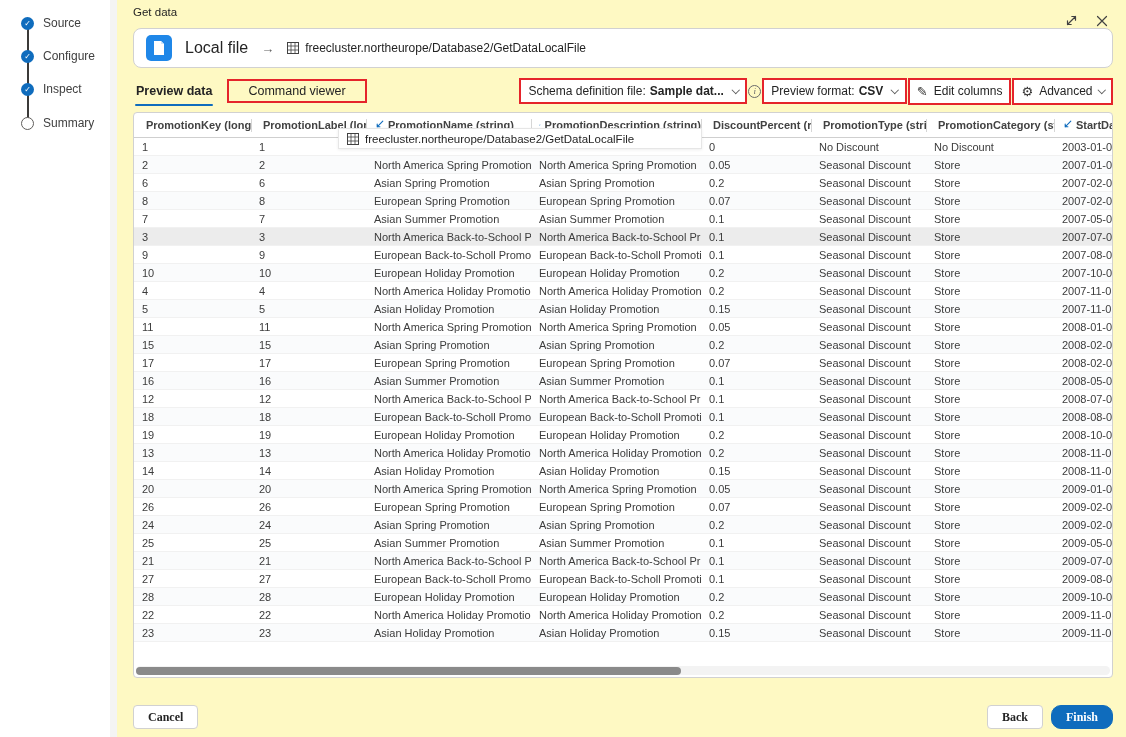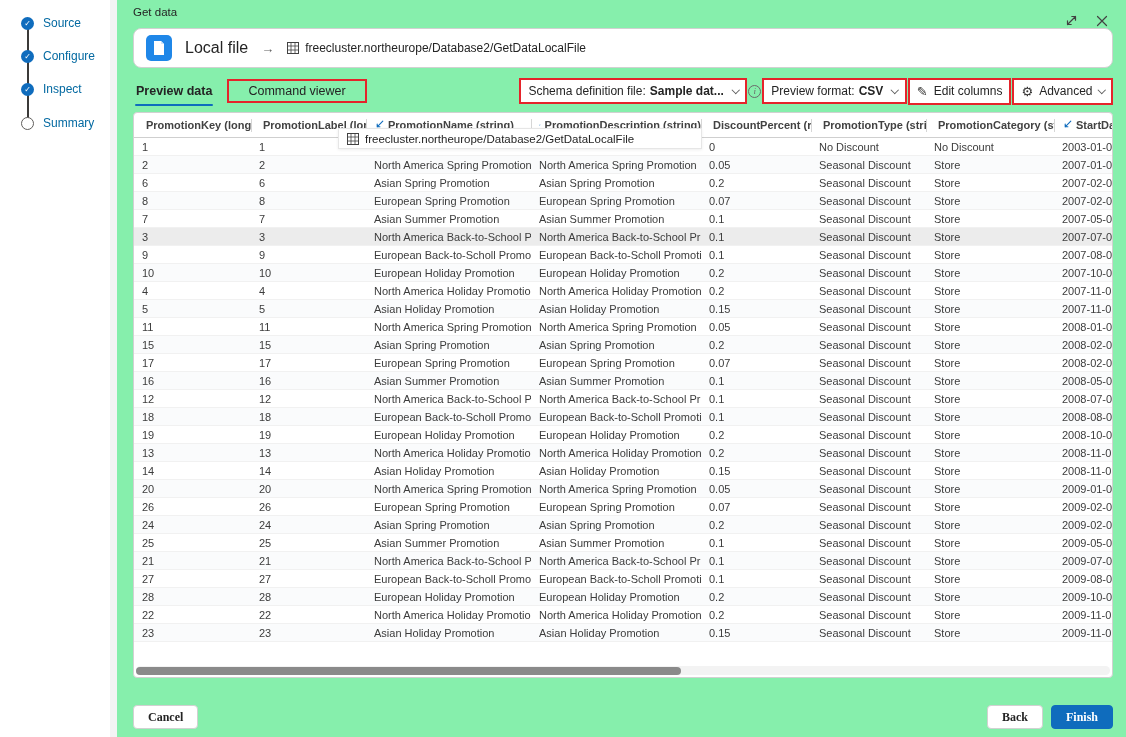--- a/index.html
+++ b/index.html
@@ -12,23 +12,23 @@
   .sidebar { position:absolute; left:0; top:0; width:110px; height:737px; background:#fff; }
   .stepper { position:relative; padding-top:16px; }
   .step-line { position:absolute; left:27px; top:28px; width:1.5px; height:96px; background:#3b3a39; }
   .step { position:absolute; left:21px; display:flex; align-items:center; gap:9px; }
   .step:nth-child(2){ top:16px; } .step:nth-child(3){ top:49px; }
   .step:nth-child(4){ top:82px; } .step:nth-child(5){ top:116px; }
   .step-circle { width:13px; height:13px; border-radius:50%; flex:0 0 auto;
     display:flex; align-items:center; justify-content:center; font-size:8px; z-index:2; }
   .step.done .step-circle { background:#0f6cbd; color:#fff; }
   .step.todo .step-circle { background:#fff; border:1.5px solid #605e5c; }
-  .step-label { font-size:12px; color:#0369a1; white-space:nowrap; }
+  .step-label { font-size:12px; color:#404040; white-space:nowrap; }
   
-  .panel { position:absolute; left:117px; top:0; width:1009px; height:737px; background:#86efac; padding:6px 13px 0 16px; }
+  .panel { position:absolute; left:117px; top:0; width:1009px; height:737px; background:#fef9c3; padding:6px 13px 0 16px; }
   .eyebrow { font-size:11.5px; color:#242424; }
   .page-title { font-size:15px; font-weight:bold; margin-top:4px; }
   .win-controls { position:absolute; top:12px; right:16px; display:flex; gap:14px; align-items:center; }
   .win-btn { background:none; border:none; cursor:pointer; padding:2px; line-height:0; }
   
   .source-card { margin-top:10px; height:40px; border:1px solid #d1d1d1; border-radius:8px;
     display:flex; align-items:center; gap:13px; padding:0 12px; background:#fff; }
   .file-badge { width:26px; height:26px; border-radius:5px; background:#1f87e8;
     display:flex; align-items:center; justify-content:center; }
   .crumb-label { font-size:16px; }
@@ -66,21 +66,21 @@
   .c4{width:110px}.c5{width:115px}.c6{width:128px}.c7{width:200px}
   .dest-tip { position:absolute; left:204px; top:15px; width:364px; height:21px; background:#fff;
     border:1px solid #e6e6e6; box-shadow:0 1px 3px rgba(0,0,0,.07); display:flex; align-items:center;
     gap:6px; padding:0 8px; font-size:11.5px; z-index:4; }
   .hscroll { position:absolute; left:2px; right:2px; bottom:2px; height:9px; background:#f3f3f3; border-radius:5px; }
   .hscroll-thumb { position:absolute; left:0; top:0.5px; width:56%; height:8px; background:#8a8a8a; border-radius:5px; cursor:pointer; }
   
   .footer { position:absolute; left:16px; right:13px; bottom:8px; display:flex; align-items:center; }
   .btn { height:24px; padding:0 14px; font-size:12px; font-weight:bold; border-radius:4px;
     border:1px solid #d1d1d1; background:#fff; color:#242424; cursor:pointer; font-family:Liberation Serif, serif; }
-  .btn.primary { background:#0f6cbd; border-color:#0f6cbd; color:#fff; }
+  .btn.primary { background:#0f6cbd; border-color:#0f6cbd; color:#fff;border-radius:10px; }
   .footer .spacer { flex:1; }
   .footer .btn + .btn { margin-left:8px; }
   svg { display:block; }
 </style>
 </head>
 <body>
 
 <aside class="sidebar">
   <div class="stepper">
     <div class="step-line"></div>

